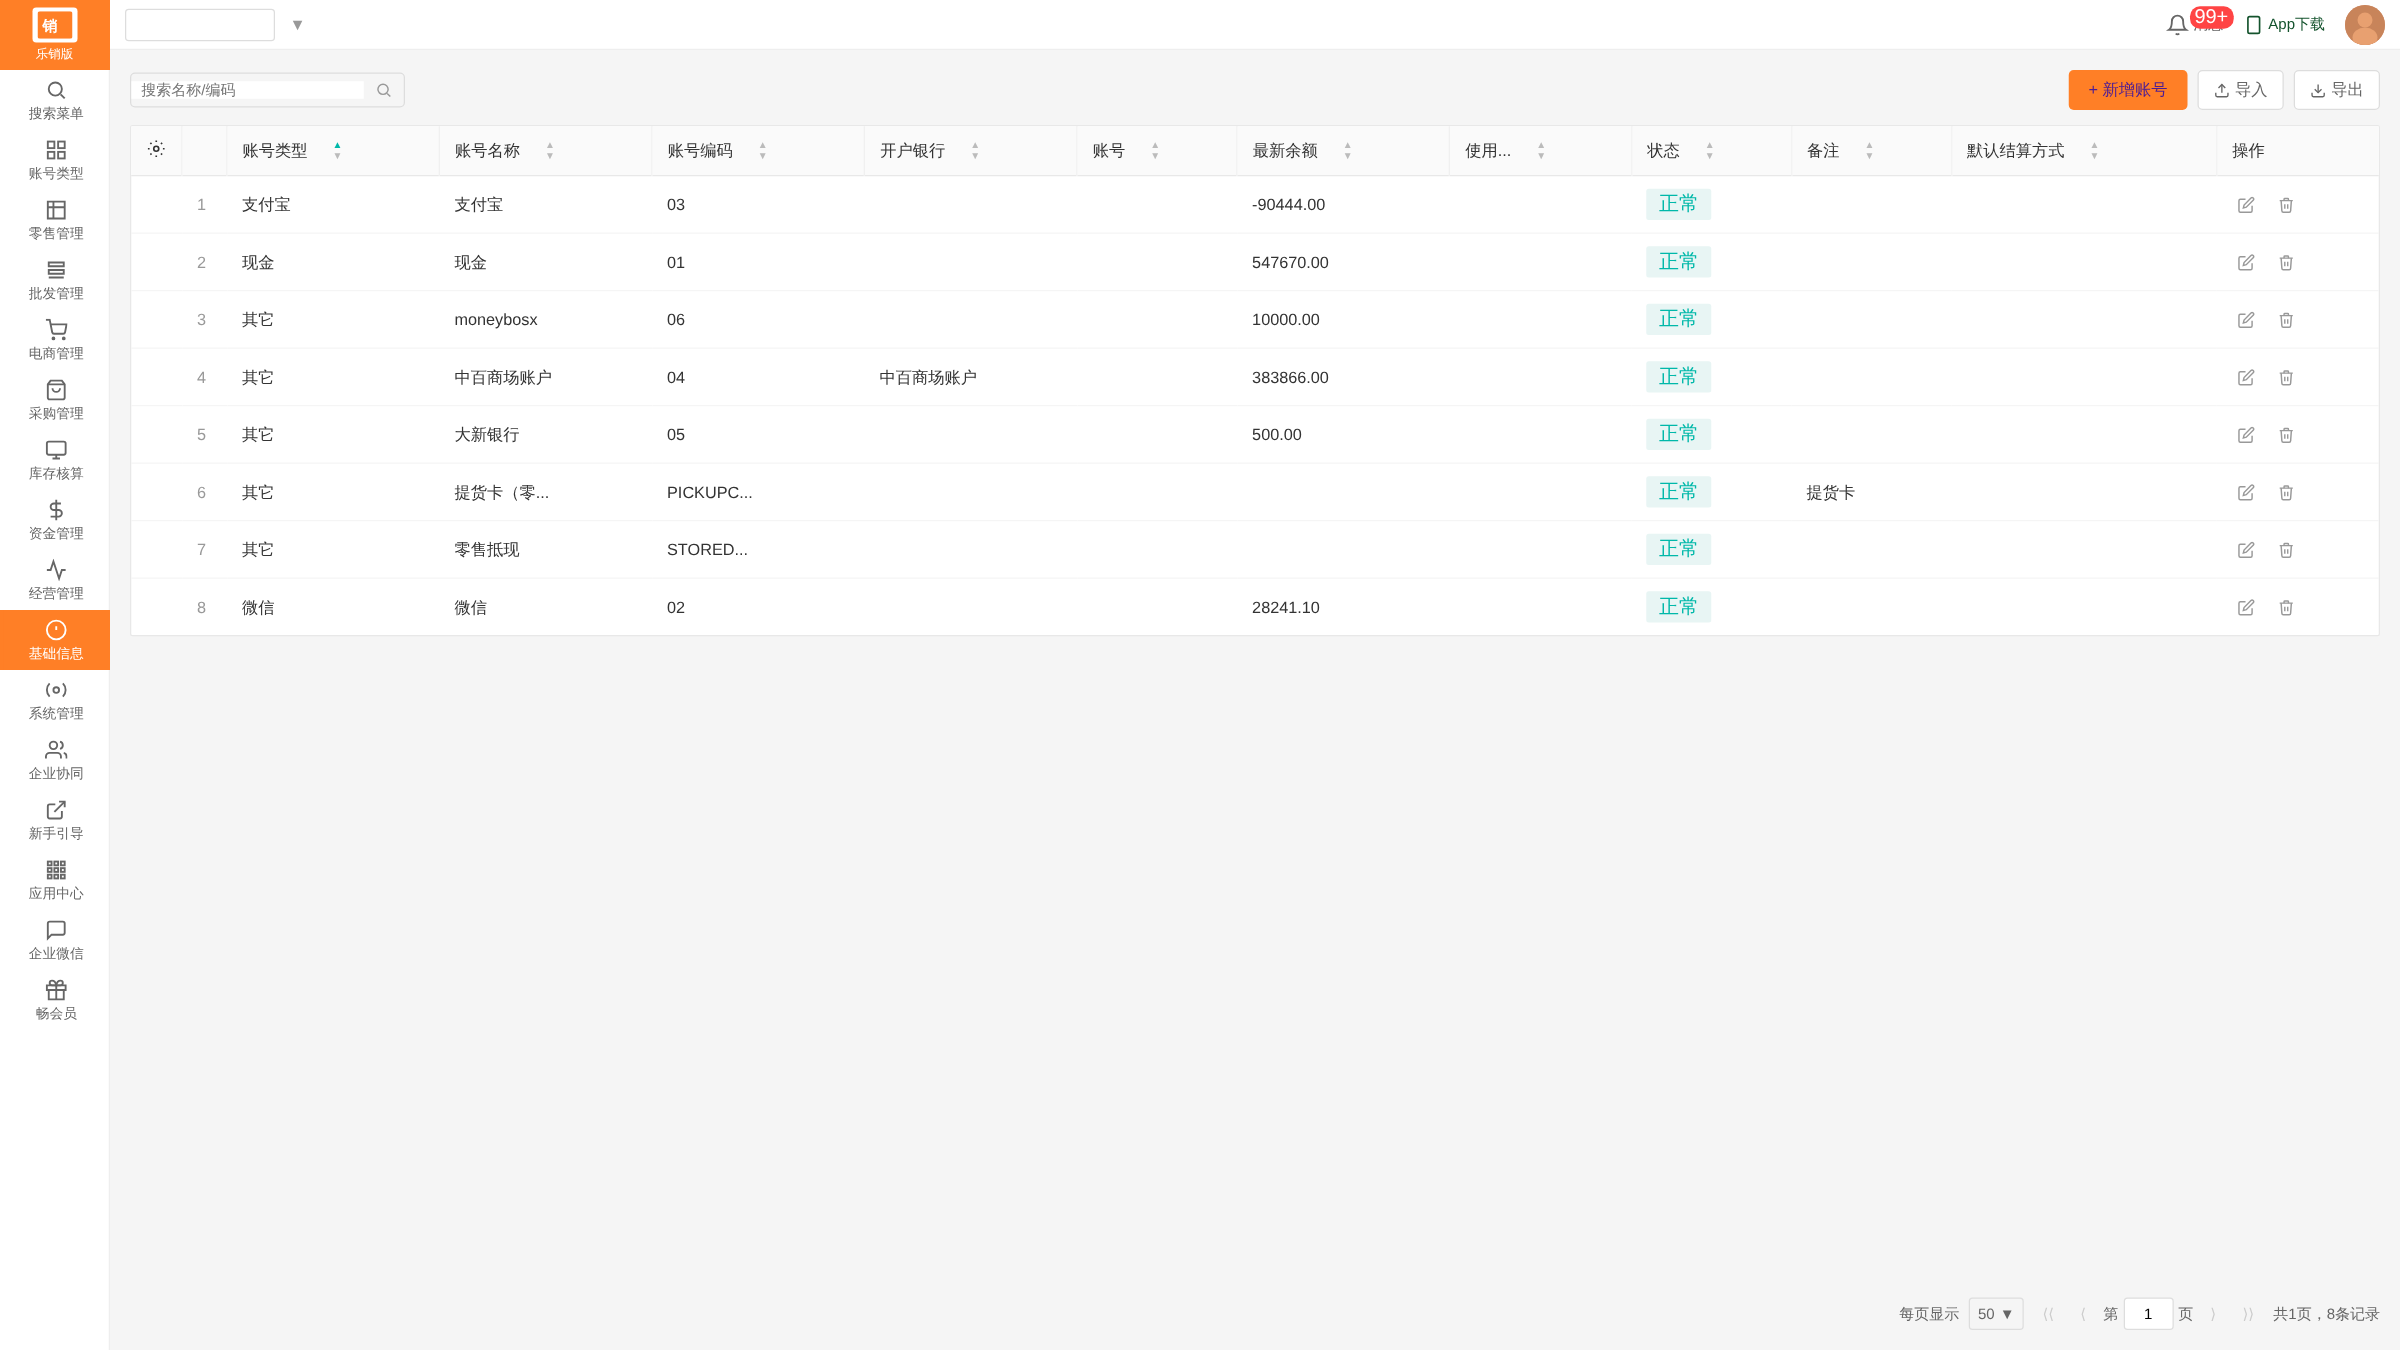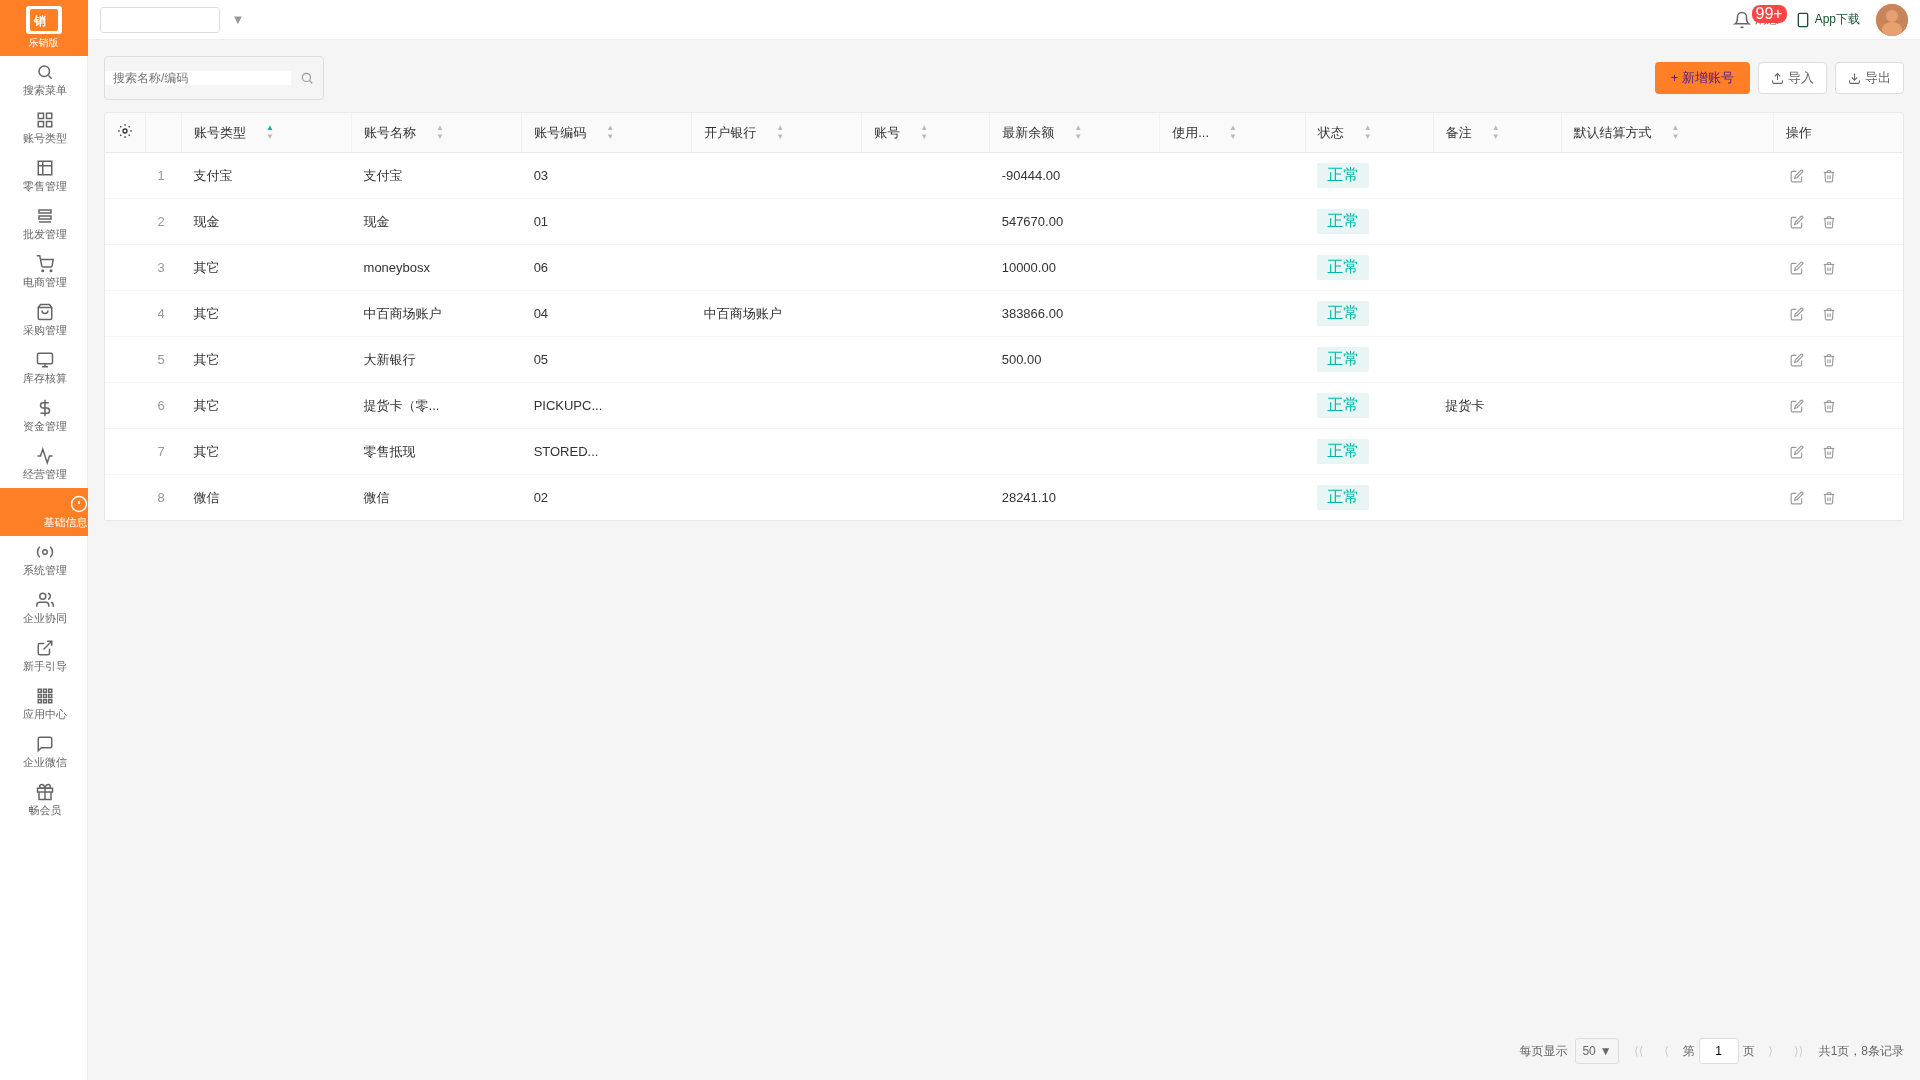--- a/index.html
+++ b/index.html
@@ -45,21 +45,21 @@
       display: flex;
       flex-direction: column;
       align-items: center;
       justify-content: center;
       cursor: pointer;
       color: #666;
       font-size: 12px;
       border-left: 3px solid transparent;
       transition: all 0.2s;
     }
-    .sidebar-item.active { background: #ff7f26; color: #fff; border-left: 3px solid #ff7f26; align-items: flex-end; }
+    .sidebar-item.active { background: #ff7f26; color: #fff; border-left: 3px solid #ff7f26; }
     .sidebar-item svg { width: 18px; height: 18px; margin-bottom: 2px; }
     .sidebar-item span { font-size: 11px; }
 
     
     .main-container {
       flex: 1;
       display: flex;
       flex-direction: column;
       height: 100%;
       overflow: hidden;
@@ -191,21 +191,21 @@
       justify-content: space-between;
       margin-bottom: 12px;
     }
     .search-box {
       display: flex;
       align-items: center;
       border: 1px solid #ddd;
       border-radius: 4px;
       overflow: hidden;
       width: 220px;
-      height: 44px;
+      height: 28px;
     }
     .search-input {
       flex: 1;
       border: none;
       outline: none;
       padding: 0 8px;
       font-size: 12px;
     }
     .search-btn {
       width: 32px;

